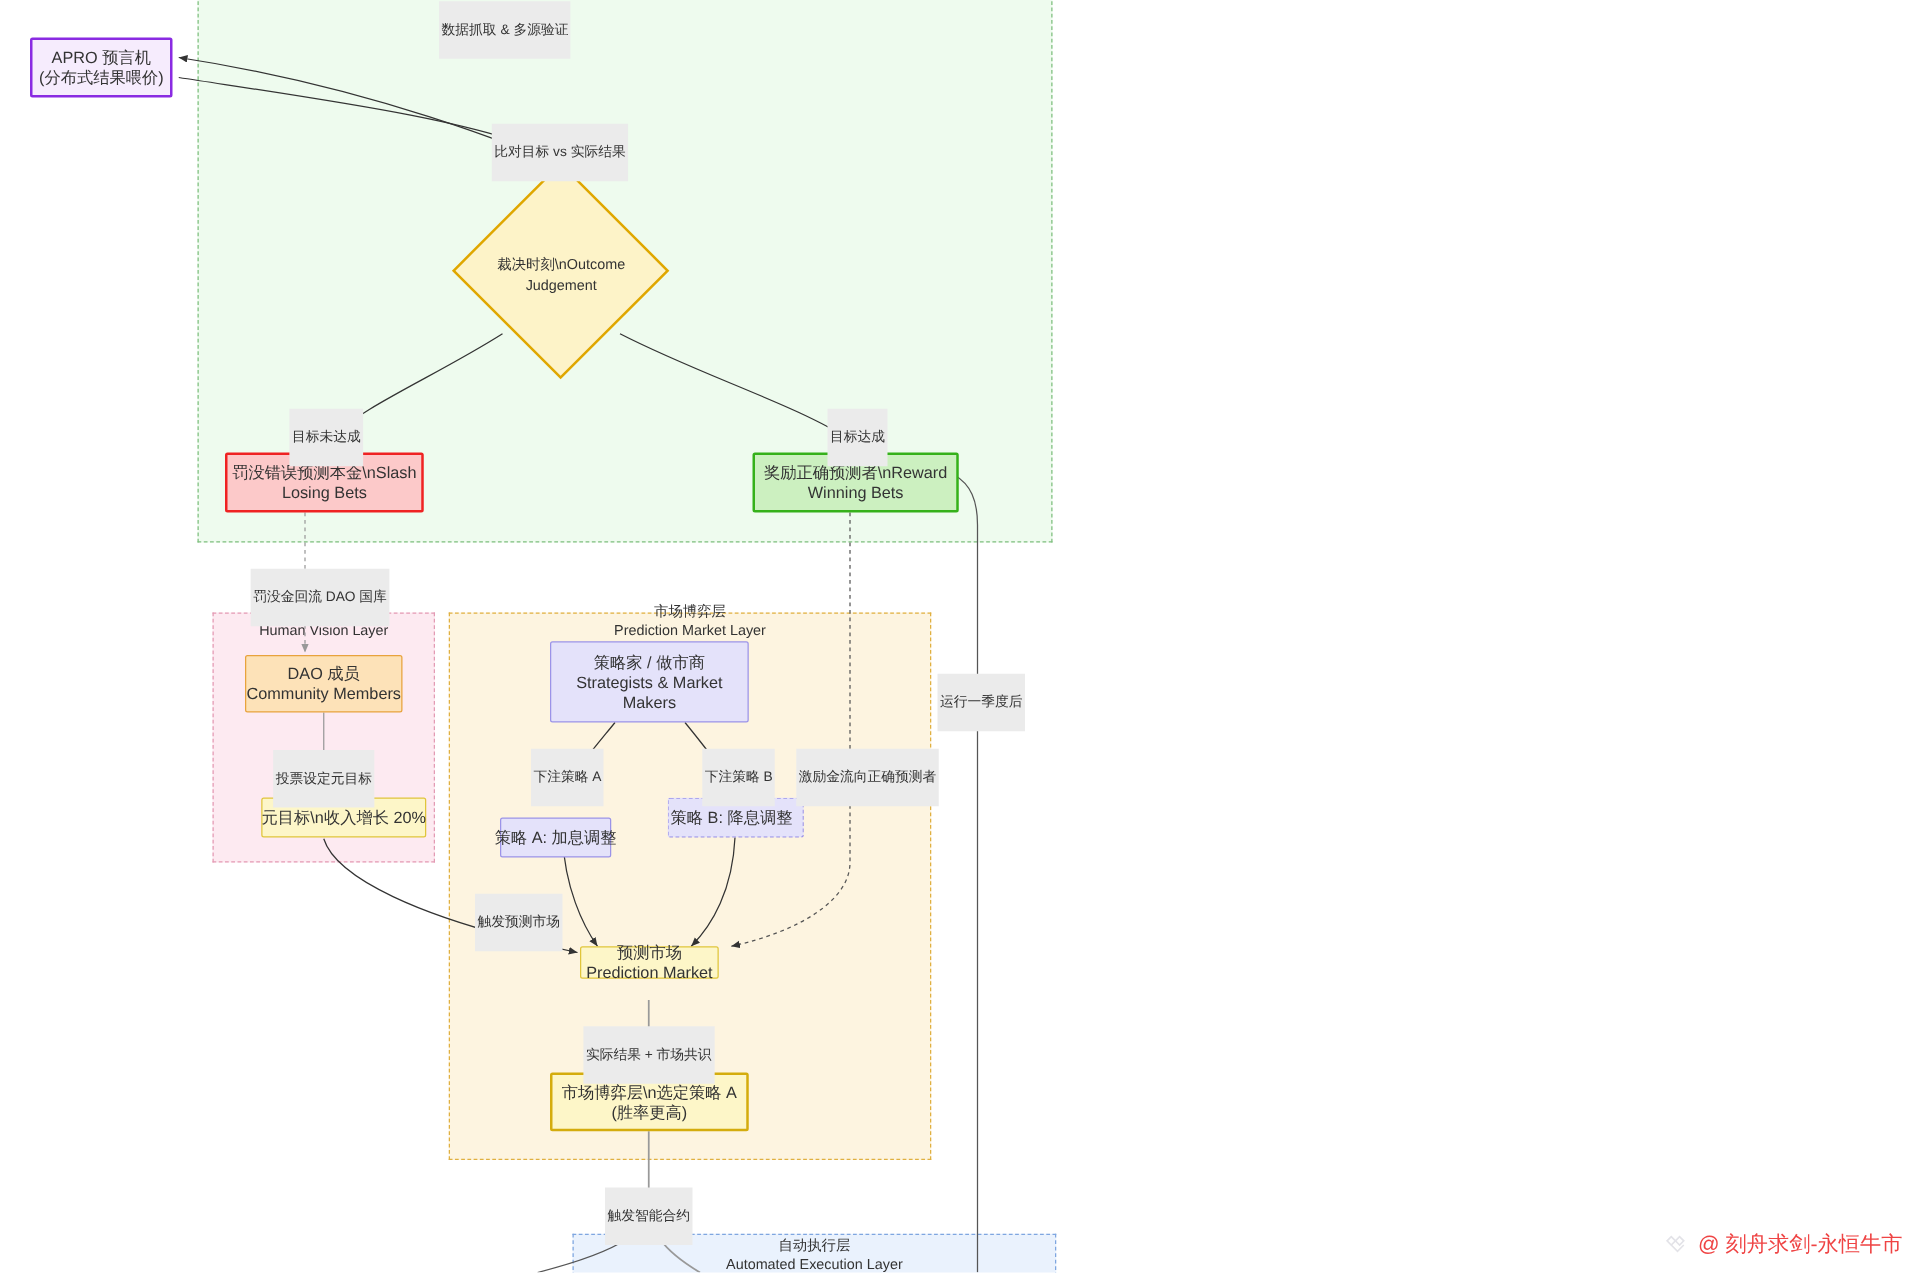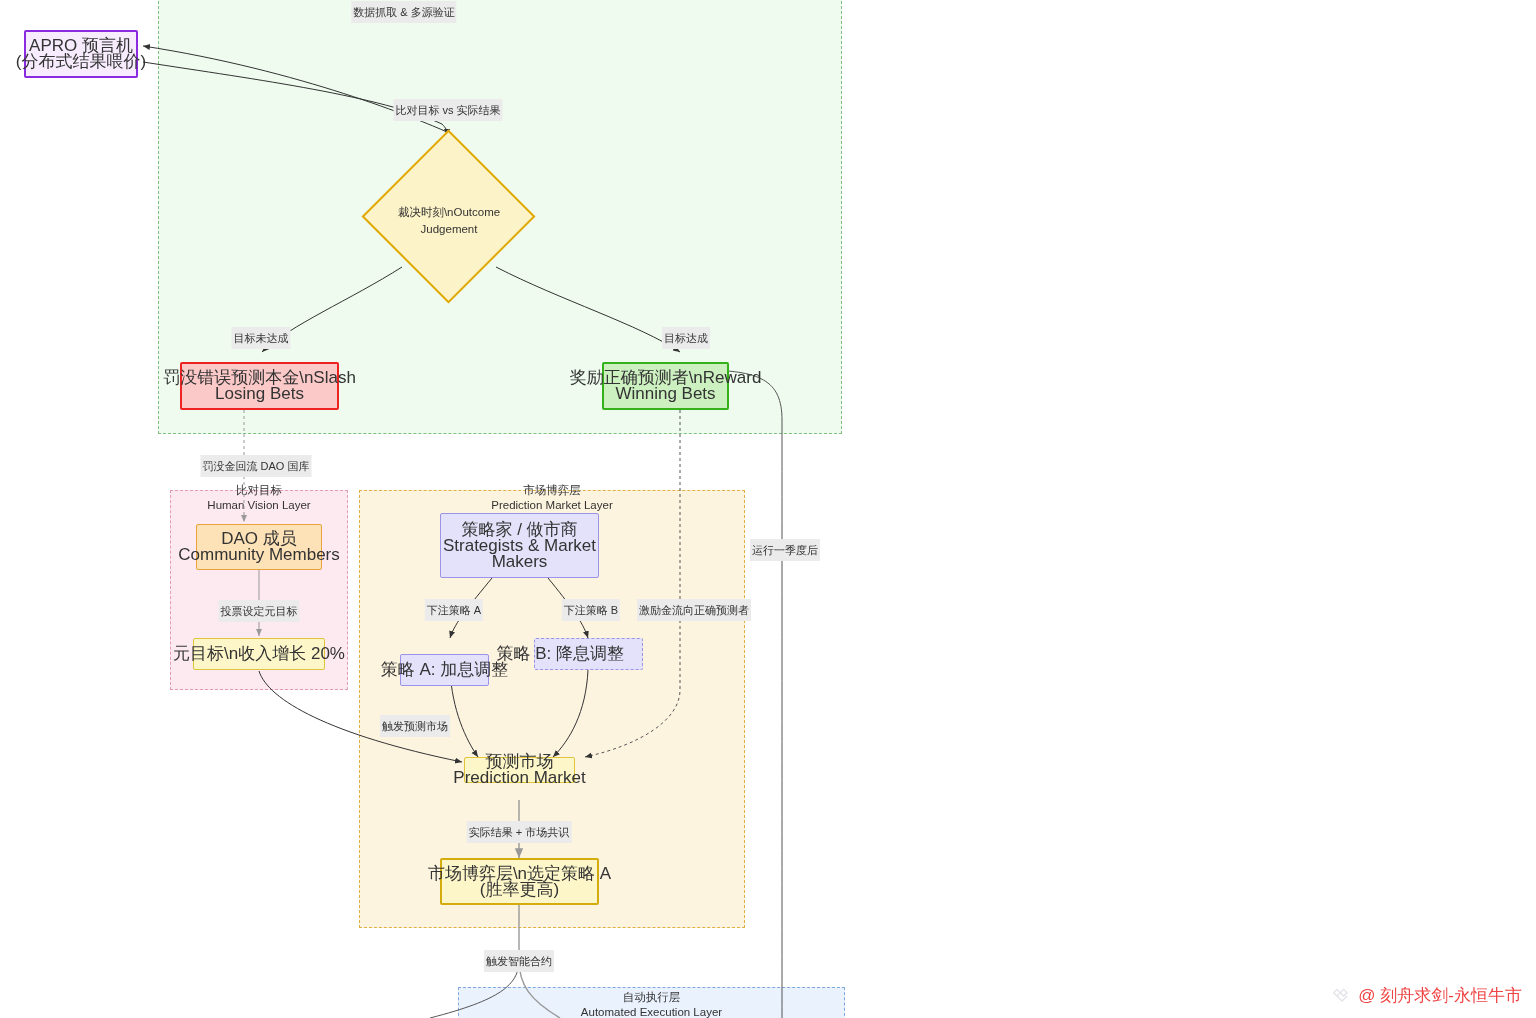--- a/index.html
+++ b/index.html
@@ -22,23 +22,23 @@
     position:absolute;left:0;right:0;text-align:center;
     font-size:11.5px;line-height:15px;color:#333;white-space:nowrap;
   }
   .sg-title .cn{display:block;}
   .sg-title .en{display:block;}
 
   
   .node{
     position:absolute;box-sizing:border-box;
     display:flex;flex-direction:column;align-items:center;justify-content:center;
-    text-align:center;font-size:17px;line-height:16px;color:#333333;
+    text-align:center;font-size:13px;line-height:16px;color:#333333;
     border-width:1px;border-style:solid;border-radius:2px;
-    padding:2px 18px;white-space:nowrap;
+    padding:2px 8px;white-space:nowrap;
   }
   .node .l2{display:block;}
 
   .n-oracle{background:#f6ecfd;border:2px solid #8a2be2;border-radius:2px;}
   .n-red   {background:#fcc9c9;border:2px solid #ef2222;}
   .n-green {background:#ccf0c0;border:2px solid #35b11a;}
   .n-orange{background:#fde2b8;border:1px solid #e8a33d;}
   .n-yellow{background:#fdf6c8;border:1px solid #e0c53a;}
   .n-yellow2{background:#fdf6c8;border:2px solid #d4ac0d;}
   .n-lav   {background:#e4e2fa;border:1px solid #9b93e8;}
@@ -51,21 +51,21 @@
     transform:rotate(45deg);box-sizing:border-box;
   }
   .diamond-label{
     position:absolute;text-align:center;font-size:11.5px;line-height:17px;
     color:#333;white-space:nowrap;
   }
 
   
   .elabel{
     position:absolute;background:#ebebeb;color:#333;
-    font-size:11px;line-height:14px;padding:4px 2px;white-space:nowrap;
+    font-size:11px;line-height:14px;padding:16px 2px;white-space:nowrap;
     transform:translateX(-50%);
   }
 
   
   .watermark{
     position:absolute;right:14px;bottom:12px;
     display:flex;align-items:center;gap:6px;
     color:#ef4444;font-size:17px;line-height:20px;white-space:nowrap;
     user-select:none;
   }
@@ -151,31 +151,31 @@
   <div class="diamond-label" style="left:388px;top:204px;width:122px;">
     <span>裁决时刻\nOutcome</span><br>
     <span>Judgement</span>
   </div>
 
   <div class="node n-red" style="left:180px;top:362px;width:159px;height:48px;">
     <span>罚没错误预测本金\nSlash</span>
     <span class="l2">Losing Bets</span>
   </div>
 
-  <div class="node n-green" style="left:602px;top:362px;width:127px;height:48px;">
+  <div class="node n-green" style="left:602px;top:362px;width:165px;height:48px;">
     <span>奖励正确预测者\nReward</span>
     <span class="l2">Winning Bets</span>
   </div>
 
   <div class="node n-orange" style="left:196px;top:524px;width:126px;height:46px;">
     <span>DAO 成员</span>
     <span class="l2">Community Members</span>
   </div>
 
-  <div class="node n-yellow" style="left:193px;top:638px;width:132px;height:32px;">
+  <div class="node n-yellow" style="left:209px;top:638px;width:132px;height:32px;">
     <span>元目标\n收入增长 20%</span>
   </div>
 
   <div class="node n-lav" style="left:440px;top:513px;width:159px;height:65px;">
     <span>策略家 / 做市商</span>
     <span class="l2">Strategists &amp; Market</span>
     <span class="l2">Makers</span>
   </div>
 
   <div class="node n-lav" style="left:400px;top:638px;width:89px;height:32px;margin-top:16px;">

